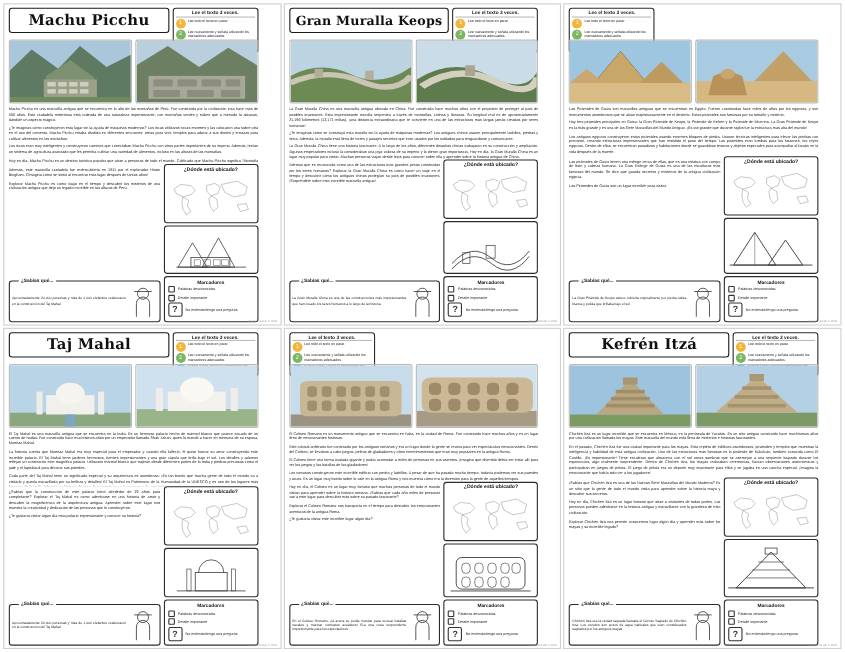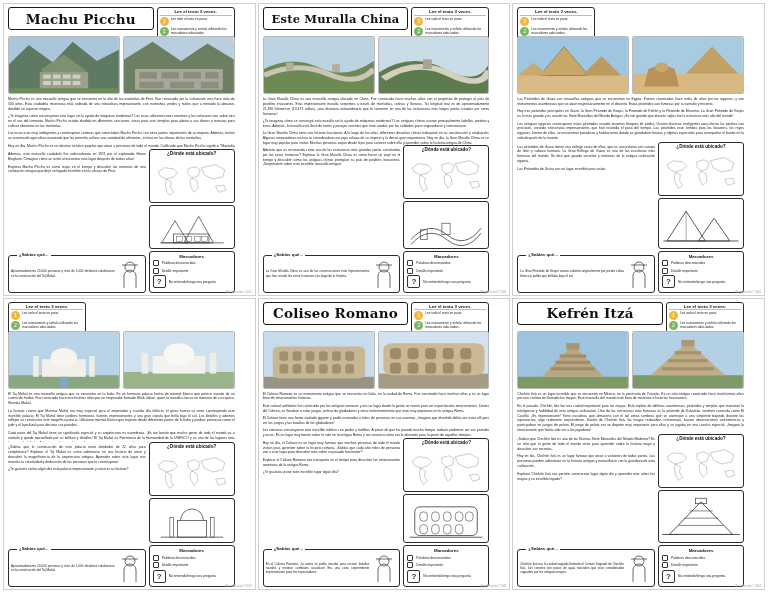--- a/index.html
+++ b/index.html
@@ -352,21 +352,21 @@
             </div>
         </div>
       </div>
     </div>
     <span class="credit">Apoyo Escolar ©  2024</span>
   </div>
 
   <div class="card">
     <div class="card-head">
       <div class="title-box t-small">
-        <span class="title">Este Muralla China</span>
+        <span class="title">Gran Muralla Keops</span>
       </div>
       <div class="instructions">
         <div class="ins-title">Lee el texto 3 veces.</div>
         <div class="ins-row">
             <span class="ins-ico ico-1">1</span>
             <span class="ins-txt">Lee todo el texto en parar.</span>
           </div>
         <div class="ins-row">
             <span class="ins-ico ico-2">2</span>
             <span class="ins-txt">Lee nuevamente y señala utilizando los marcadores adecuados.</span>
@@ -581,20 +581,23 @@
               <span class="mk-lbl">No entiendo/tengo una pregunta</span>
             </div>
         </div>
       </div>
     </div>
     <span class="credit">Apoyo Escolar ©  2024</span>
   </div>
 
   <div class="card">
     <div class="card-head">
+      <div class="title-box">
+        <span class="title">Taj Mahal</span>
+      </div>
       <div class="instructions">
         <div class="ins-title">Lee el texto 3 veces.</div>
         <div class="ins-row">
             <span class="ins-ico ico-1">1</span>
             <span class="ins-txt">Lee todo el texto en parar.</span>
           </div>
         <div class="ins-row">
             <span class="ins-ico ico-2">2</span>
             <span class="ins-txt">Lee nuevamente y señala utilizando los marcadores adecuados.</span>
           </div>
@@ -699,23 +702,20 @@
               <span class="mk-lbl">No entiendo/tengo una pregunta</span>
             </div>
         </div>
       </div>
     </div>
     <span class="credit">Apoyo Escolar ©  2024</span>
   </div>
 
   <div class="card">
     <div class="card-head">
-      <div class="title-box">
-        <span class="title">Coliseo Romano</span>
-      </div>
       <div class="instructions">
         <div class="ins-title">Lee el texto 3 veces.</div>
         <div class="ins-row">
             <span class="ins-ico ico-1">1</span>
             <span class="ins-txt">Lee todo el texto en parar.</span>
           </div>
         <div class="ins-row">
             <span class="ins-ico ico-2">2</span>
             <span class="ins-txt">Lee nuevamente y señala utilizando los marcadores adecuados.</span>
           </div>

